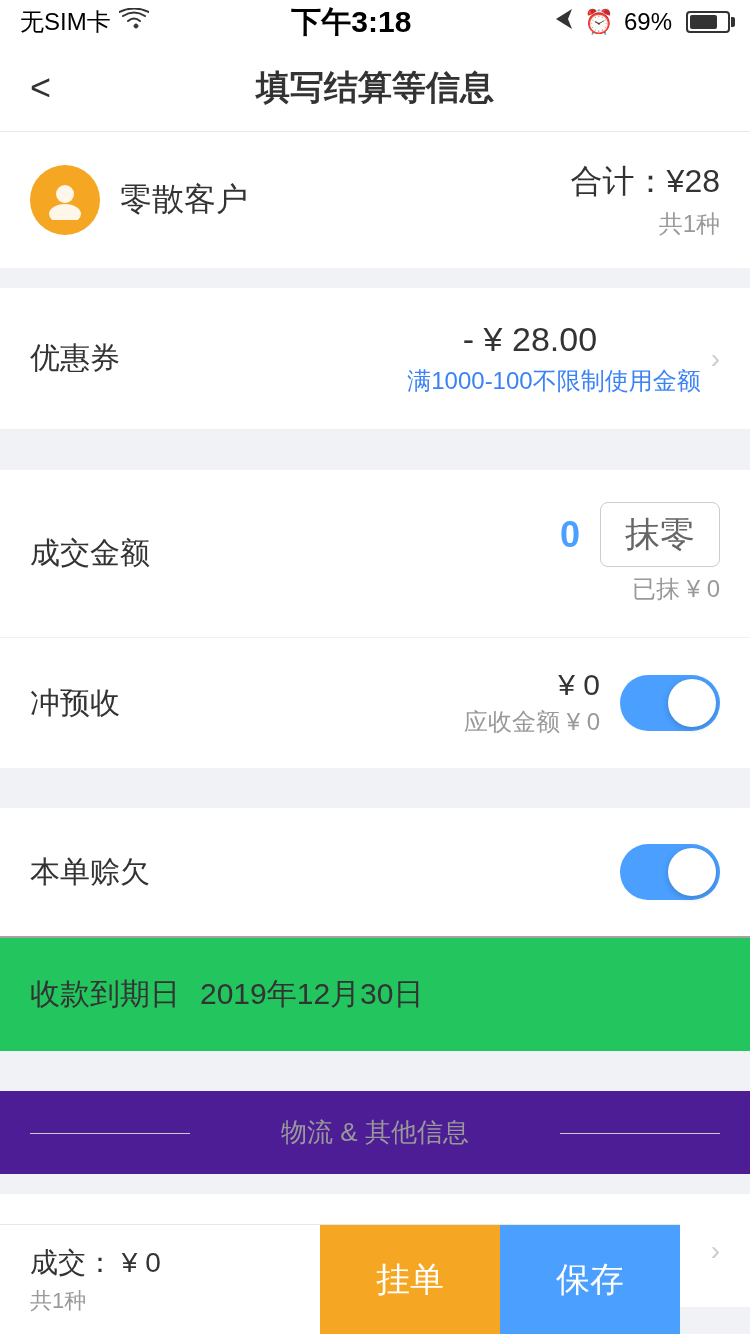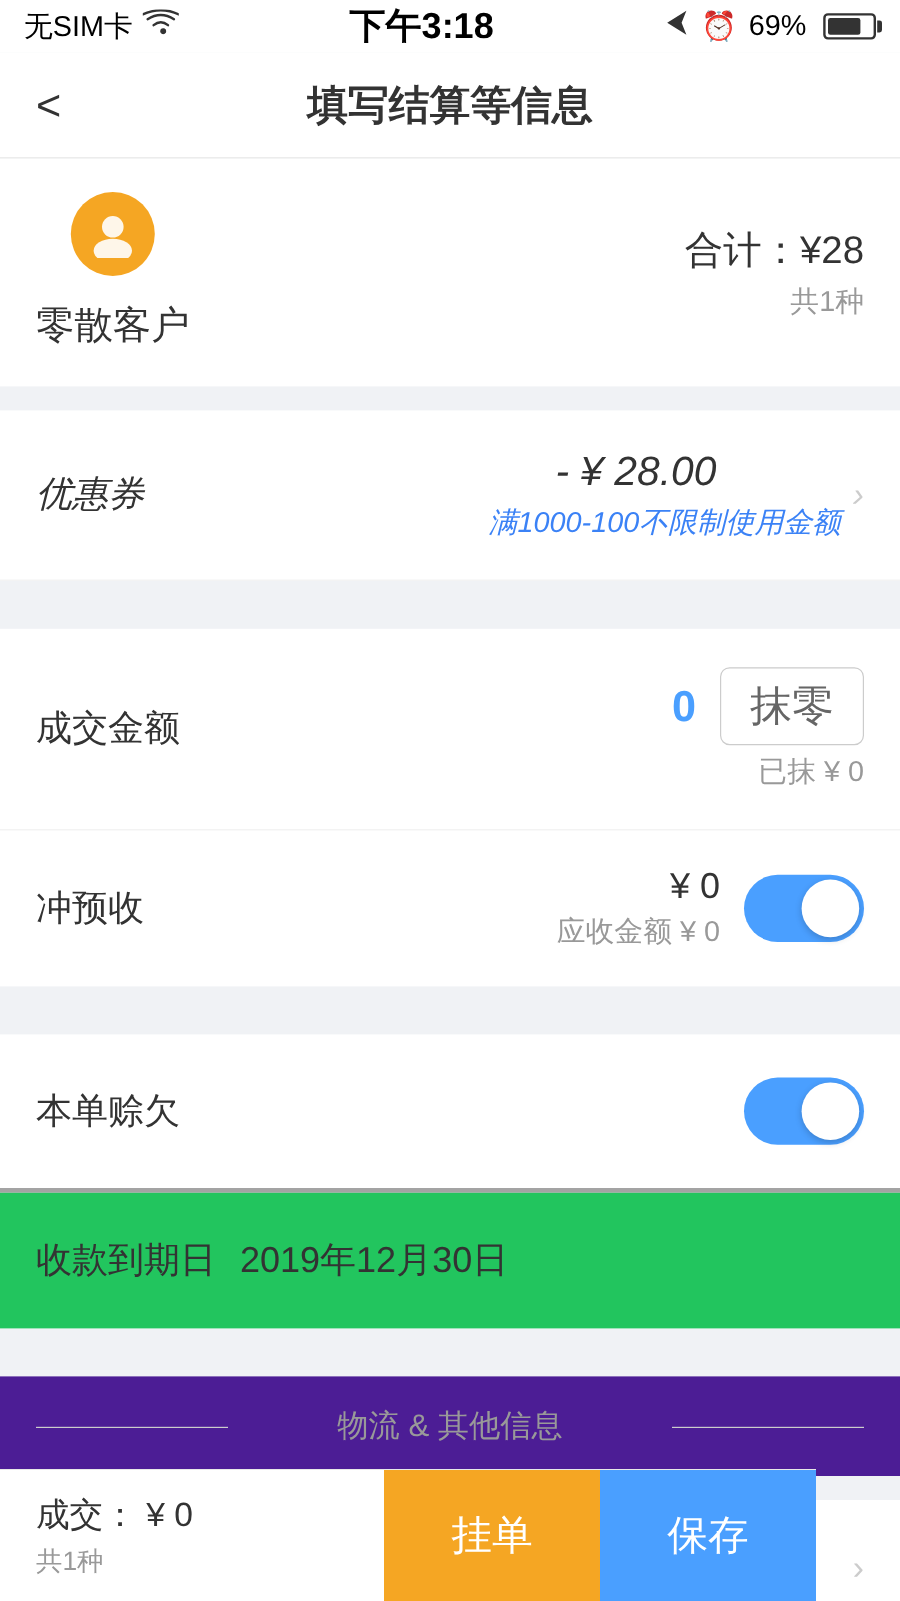--- a/index.html
+++ b/index.html
@@ -114,21 +114,20 @@
       padding: 28px 30px;
       display: flex;
       align-items: center;
       justify-content: space-between;
       margin-bottom: 20px;
     }
     .customer-left {
       display: flex;
       align-items: center;
       gap: 20px;
-      flex-direction: column;
     }
     .customer-avatar {
       width: 70px;
       height: 70px;
       border-radius: 50%;
       background: #f5a623;
       display: flex;
       align-items: center;
       justify-content: center;
       font-size: 36px;
@@ -153,21 +152,20 @@
     }
 
     
     .row-item {
       background: #fff;
       padding: 32px 30px;
       display: flex;
       align-items: center;
       justify-content: space-between;
       border-bottom: 1px solid #f0f0f0;
-      font-style: italic;
     }
     .row-label {
       font-size: 30px;
       color: #333;
     }
     .row-right {
       display: flex;
       align-items: center;
       gap: 10px;
       text-align: center;
@@ -280,21 +278,21 @@
     
     .credit-section {
       background: #fff;
       margin-bottom: 20px;
     }
     .credit-row {
       padding: 36px 30px;
       display: flex;
       align-items: center;
       justify-content: space-between;
-      border-bottom: 4px solid #a3a3a3;
+      border-bottom: 2px solid #a3a3a3;
     }
     .credit-label {
       font-size: 30px;
       color: #333;
     }
 
     
     .due-date-row {
       background: #22c55e;
       padding: 36px 30px;

